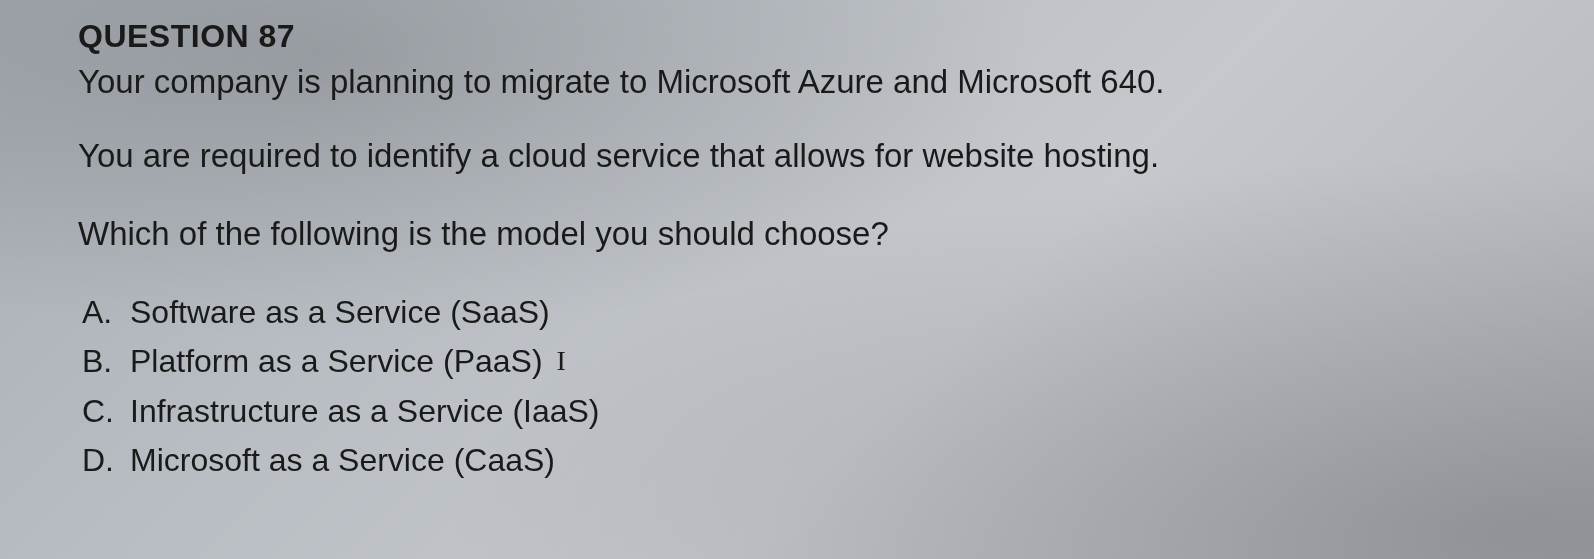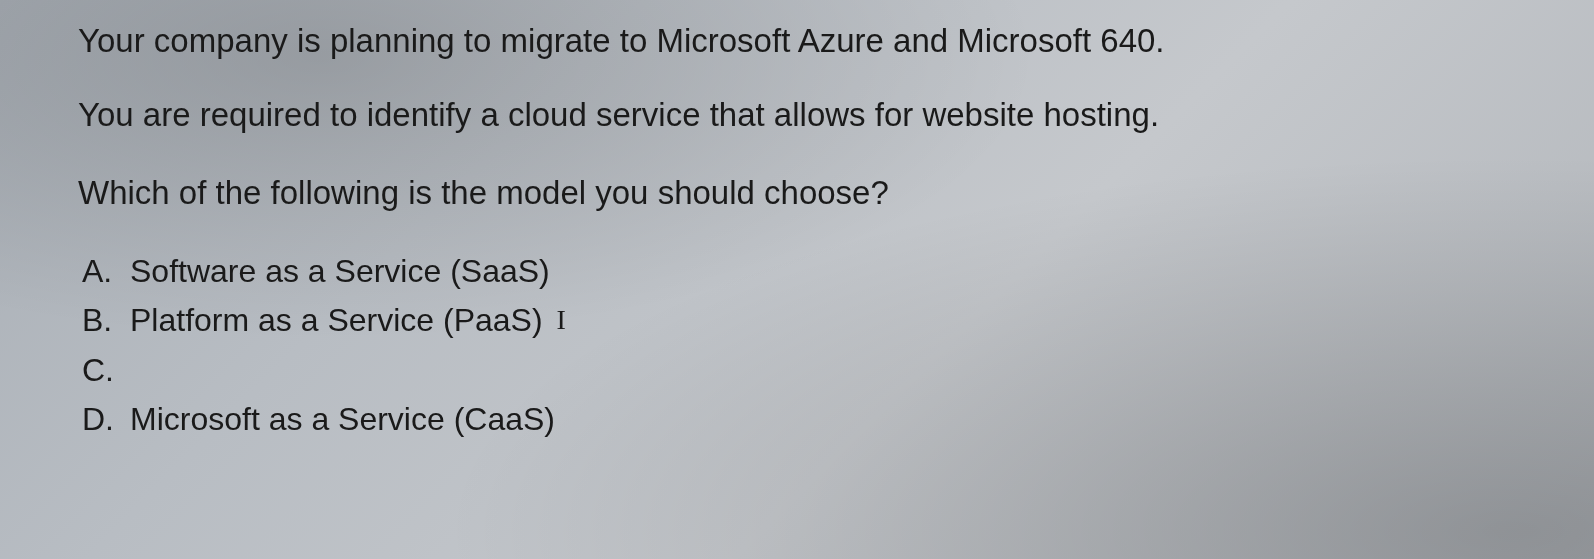--- a/index.html
+++ b/index.html
@@ -66,35 +66,37 @@
       font-size: 28px;
       font-family: serif;
       position: relative;
       top: 2px;
     }
   </style>
 </head>
 <body>
 
 <div class="content">
+  <div class="question-number">QUESTION 87</div>
   <div class="question-text">Your company is planning to migrate to Microsoft Azure and Microsoft 640.</div>
   <div class="question-text para2">You are required to identify a cloud service that allows for website hosting.</div>
   <div class="question-text para3">Which of the following is the model you should choose?</div>
 
   <div class="options">
     <div class="option">
       <span class="option-letter">A.</span>
       <span>Software as a Service (SaaS)</span>
     </div>
     <div class="option">
       <span class="option-letter">B.</span>
       <span>Platform as a Service (PaaS)</span>
       <span class="cursor">I</span>
     </div>
     <div class="option">
       <span class="option-letter">C.</span>
+      <span>Infrastructure as a Service (IaaS)</span>
     </div>
     <div class="option">
       <span class="option-letter">D.</span>
       <span>Microsoft as a Service (CaaS)</span>
     </div>
   </div>
 </div>
 
 </body></html>

